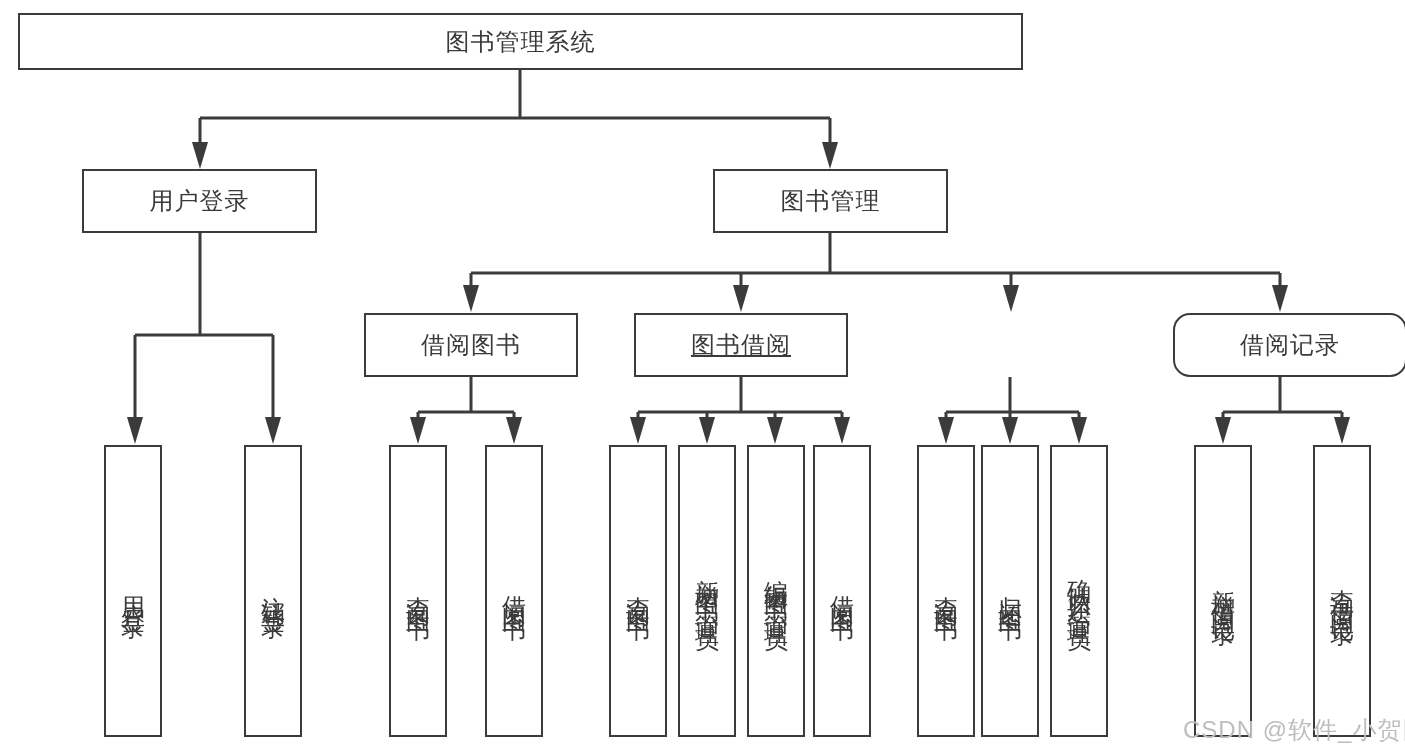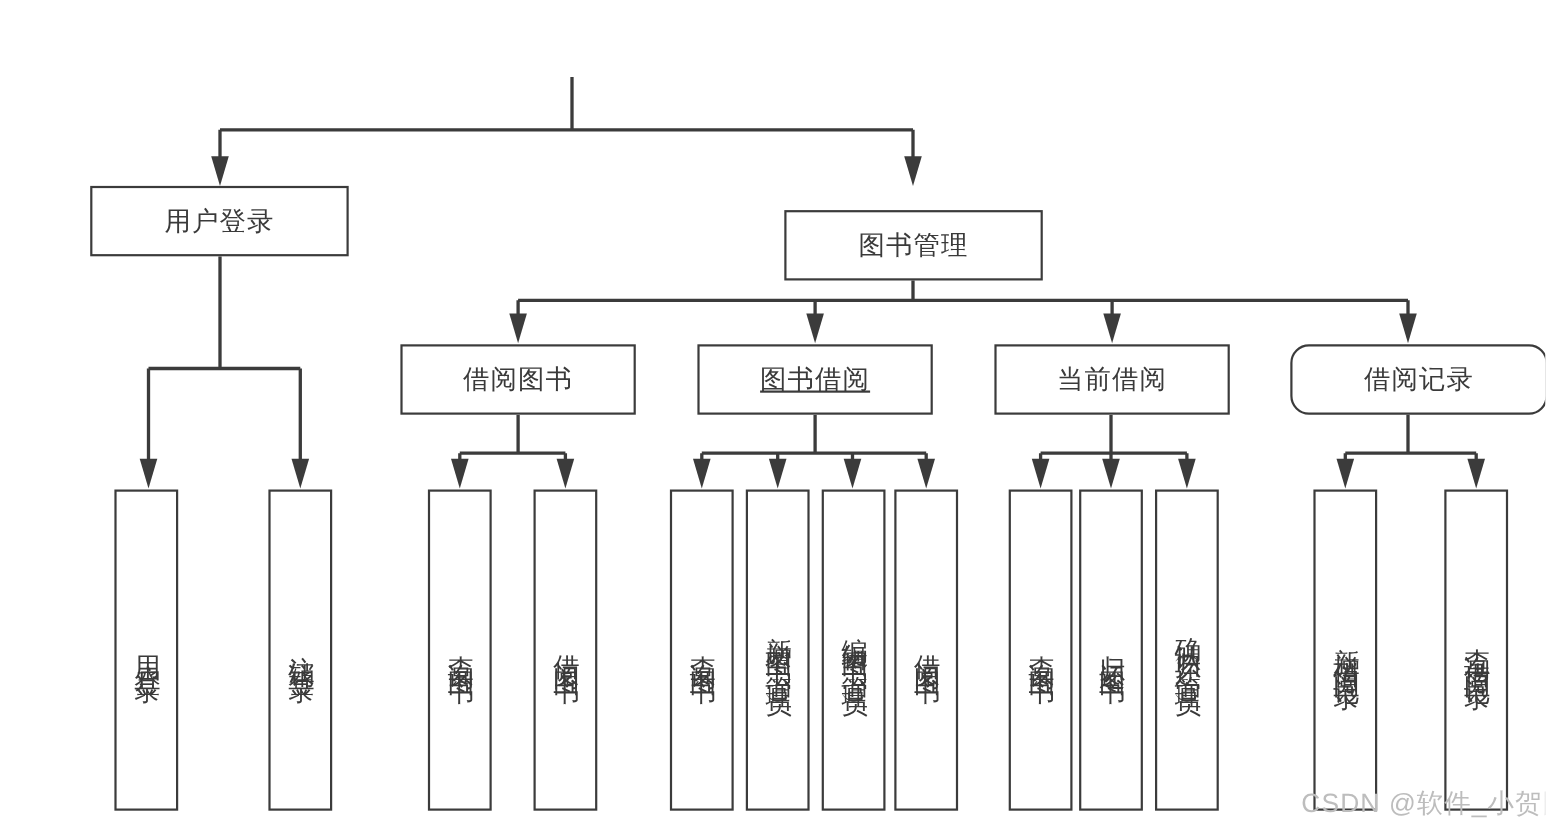--- a/index.html
+++ b/index.html
@@ -102,36 +102,36 @@
       <polygon points="767,417 783,417 775,444"></polygon>
       <polygon points="834,417 850,417 842,444"></polygon>
       <polygon points="938,417 954,417 946,444"></polygon>
       <polygon points="1002,417 1018,417 1010,444"></polygon>
       <polygon points="1071,417 1087,417 1079,444"></polygon>
       <polygon points="1215,417 1231,417 1223,444"></polygon>
       <polygon points="1334,417 1350,417 1342,444"></polygon>
     </g>
   </svg>
 
+  <div class="box hbox" style="left:18px; top:13px; width:1005px; height:57px;">
+    <span>图书管理系统</span>
+  </div>
 
   <div class="box hbox" style="left:82px; top:169px; width:235px;">
     <span>用户登录</span>
   </div>
-  <div class="box hbox" style="left:713px; top:169px; width:235px;margin-top:22px;">
+  <div class="box hbox" style="left:713px; top:169px; width:235px;">
     <span>图书管理</span>
   </div>
 
   <div class="box hbox" style="left:364px; top:313px; width:214px;">
     <span>借阅图书</span>
   </div>
   <div class="box hbox" style="left:634px; top:313px; width:214px;text-decoration:underline;">
     <span>图书借阅</span>
-  </div>
-  <div class="box hbox" style="left:904px; top:313px; width:214px;">
-    <span>当前借阅</span>
   </div>
   <div class="box hbox" style="left:1173px; top:313px; width:234px;border-radius:17px;">
     <span>借阅记录</span>
   </div>
 
   <div class="leaf" style="left:104px;">
     <span>用户登录</span>
   </div>
   <div class="leaf" style="left:244px;">
     <span>注销登录</span>

